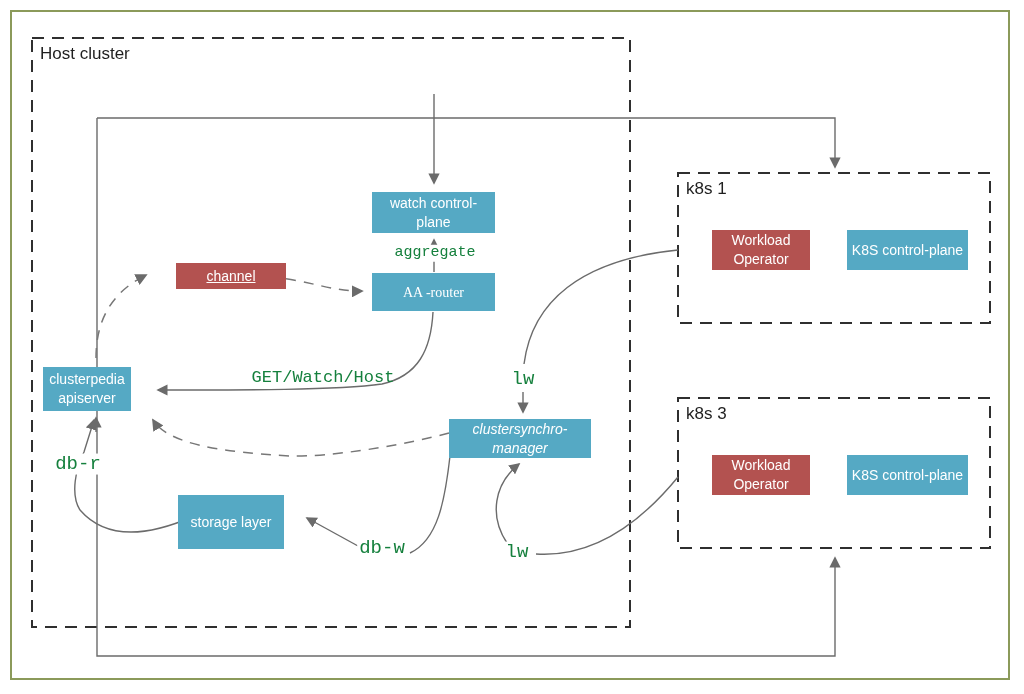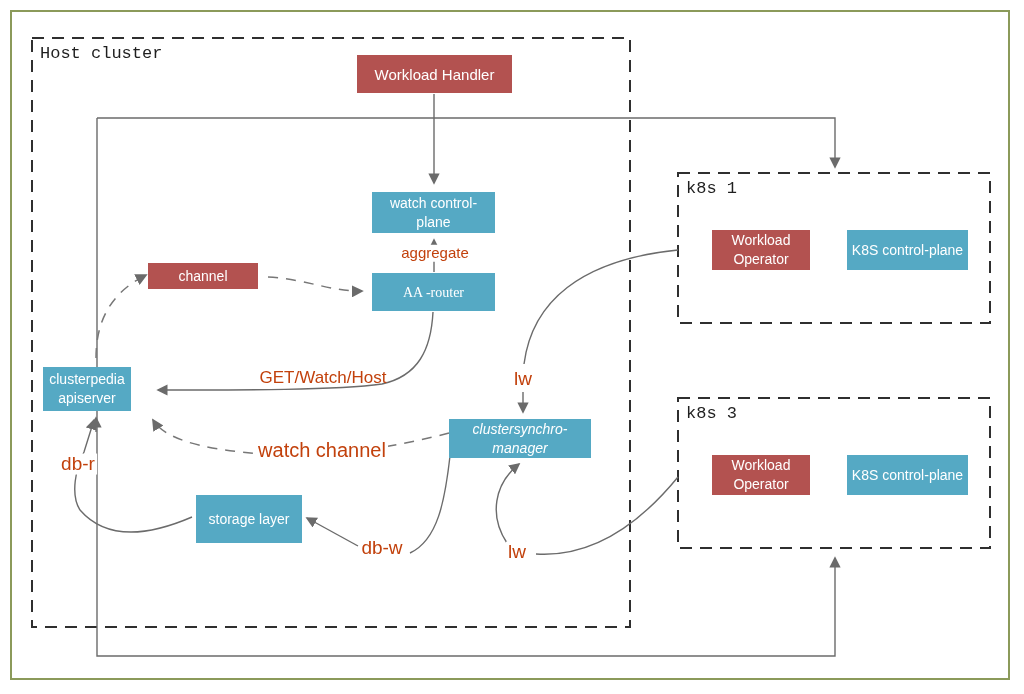--- a/index.html
+++ b/index.html
@@ -13,26 +13,26 @@
   }
   svg.wires{position:absolute;left:0;top:0;width:1024px;height:694px;}
   .node{
     position:absolute;box-sizing:border-box;color:#ffffff;
     display:flex;align-items:center;justify-content:center;text-align:center;
     font-size:14px;line-height:19px;padding:2px 4px;
   }
   .red{background:#b35250;}
   .blue{background:#55a9c4;}
   .serif-title{
-    position:absolute;font-family:Liberation Mono, monospace;
+    position:absolute;font-family:Liberation Sans, sans-serif;
     font-size:17px;color:#1f1f1f;white-space:nowrap;
   }
   .edge-label{
-    position:absolute;transform:translate(-50%,-50%);color:#c2410c;
-    background:#ffffff;padding:0 2px;white-space:nowrap;line-height:1.1;
+    position:absolute;transform:translate(-50%,-50%);color:#15803d;
+    background:#ffffff;padding:0 2px;white-space:nowrap;line-height:1.1;font-family:Liberation Mono, monospace;
   }
 </style>
 </head>
 <body>
 
 <div id="stage">
 
   <div class="frame"></div>
 
   <svg class="wires" viewBox="0 0 1024 694">
@@ -64,37 +64,35 @@
 
     <g fill="none" stroke="#777777" stroke-width="1.5" stroke-dasharray="10 8">
       <path d="M96,358 C96,322 110,293 146,275" marker-end="url(#arr)"></path>
       <path d="M268,277 C306,279 332,292 362,291" marker-end="url(#arr)"></path>
       <path d="M449,433 C400,446 330,457 290,456 C220,452 168,444 153,420" marker-end="url(#arr)"></path>
     </g>
   </svg>
 
   <div class="edge-label" style="left:435px;top:253px;font-size:15px;">aggregate</div>
   <div class="edge-label" style="left:323px;top:378px;font-size:17px;background:transparent;">GET/Watch/Host</div>
-  <div class="edge-label" style="left:322px;top:450px;font-size:20px;">watch channel</div>
   <div class="edge-label" style="left:78px;top:464px;font-size:19px;">db-r</div>
   <div class="edge-label" style="left:382px;top:548px;font-size:19px;">db-w</div>
   <div class="edge-label" style="left:523px;top:379px;font-size:19px;">lw</div>
   <div class="edge-label" style="left:517px;top:552px;font-size:19px;">lw</div>
 
   <div class="serif-title" style="left:40px;top:44px;">Host cluster</div>
   <div class="serif-title" style="left:686px;top:179px;text-align:center;">k8s 1</div>
   <div class="serif-title" style="left:686px;top:404px;">k8s 3</div>
 
-  <div class="node red" style="left:357px;top:55px;width:155px;height:38px;font-size:15px;">Workload Handler</div>
   <div class="node blue" style="left:372px;top:192px;width:123px;height:41px;">watch control-plane</div>
-  <div class="node red" style="left:148px;top:263px;width:110px;height:26px;">channel</div>
+  <div class="node red" style="left:176px;top:263px;width:110px;height:26px;text-decoration:underline;">channel</div>
   <div class="node blue" style="left:372px;top:273px;width:123px;height:38px;font-family:Liberation Serif, serif;">AA -router</div>
   <div class="node blue" style="left:43px;top:367px;width:88px;height:44px;">clusterpedia apiserver</div>
   <div class="node blue" style="left:449px;top:419px;width:142px;height:39px;font-style:italic;">clustersynchro-manager</div>
-  <div class="node blue" style="left:196px;top:495px;width:106px;height:48px;">storage layer</div>
+  <div class="node blue" style="left:178px;top:495px;width:106px;height:54px;">storage layer</div>
 
   <div class="node red" style="left:712px;top:230px;width:98px;height:40px;">Workload Operator</div>
   <div class="node blue" style="left:847px;top:230px;width:121px;height:40px;">K8S control-plane</div>
 
   <div class="node red" style="left:712px;top:455px;width:98px;height:40px;">Workload Operator</div>
   <div class="node blue" style="left:847px;top:455px;width:121px;height:40px;">K8S control-plane</div>
 
 </div>
 
 </body></html>

